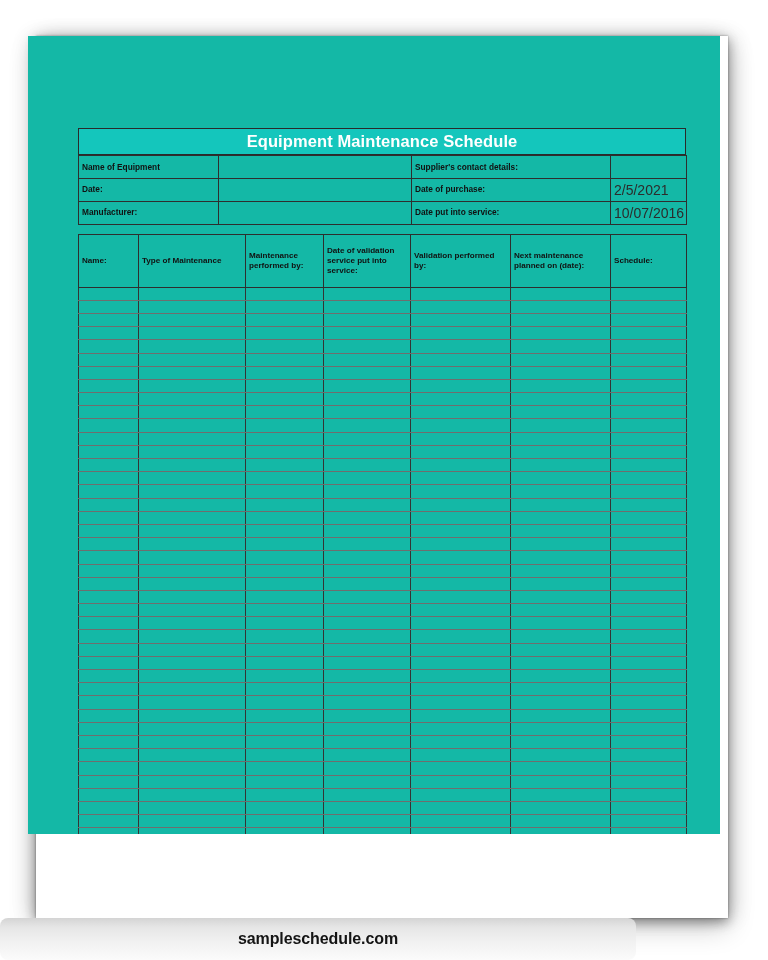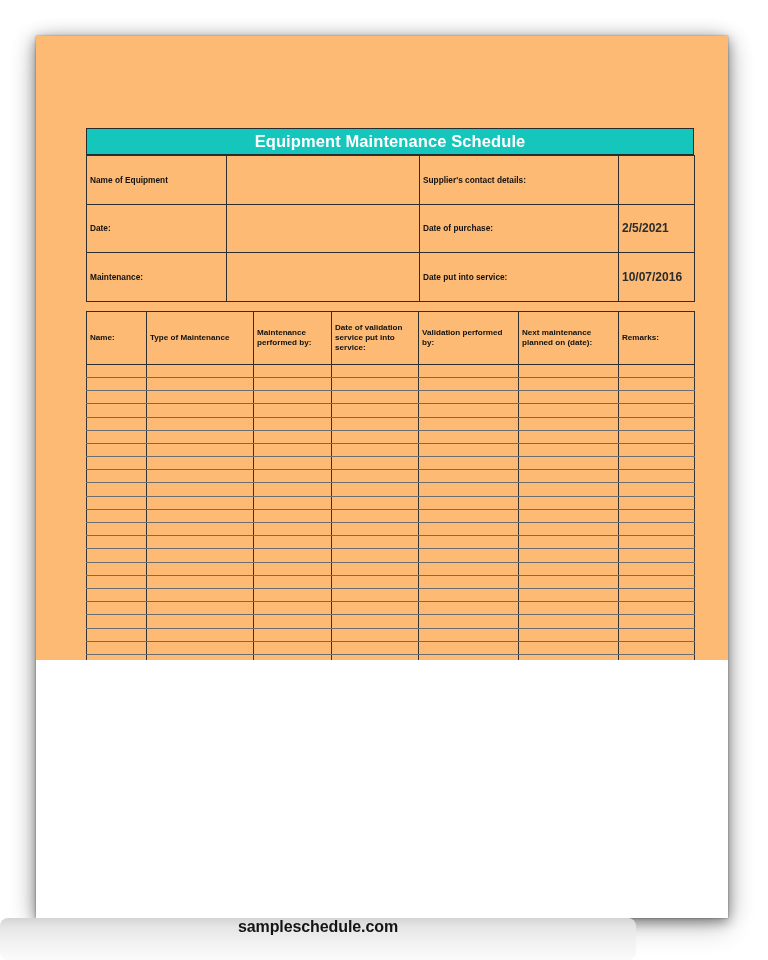--- a/index.html
+++ b/index.html
@@ -32,25 +32,25 @@
     box-shadow:
       0 0 2px rgba(0,0,0,0.38),
       0 4px 10px rgba(0,0,0,0.30),
       0 10px 26px rgba(0,0,0,0.20),
       -6px 0 18px rgba(0,0,0,0.13),
       6px 0 18px rgba(0,0,0,0.13);
   }
 
   .page {
     position: absolute;
-    left: 36px;
+    left: 28px;
     top: 36px;
     width: 692px;
-    height: 624px;
-    background: #fdba74;
+    height: 798px;
+    background: #14b8a6;
     overflow: hidden;
   }
 
   
   .doc {
     position: absolute;
     left: 50px;
     top: 92px;
     width: 608px;
   }
@@ -75,33 +75,33 @@
 
   
   table.info {
     border-collapse: collapse;
     width: 608px;
     table-layout: fixed;
   }
   table.info td {
     border: 1px solid #2e2e2e;
     height: 13.6px;
-    padding: 17px 3px;
+    padding: 4px 3px;
     font-size: 8.3px;
     font-weight: bold;
     color: #111111;
     vertical-align: middle;
     line-height: 1;
     overflow: hidden;
     white-space: nowrap;
   }
   table.info td.val {
-    font-weight: bold;
+    font-weight: normal;
     color: #2c2c2c;
-    font-size: 12px;
+    font-size: 14px;
   }
   .c-lab1 { width: 140px; }
   .c-blank1 { width: 193px; }
   .c-lab2 { width: 199px; }
   .c-val2 { width: 76px; }
 
   
   .log-wrap {
     margin-top: 9px;
   }
@@ -144,20 +144,21 @@
   .w-remarks   { width: 76px; }
 
   
   .footer {
     position: absolute;
     left: 0;
     top: 918px;
     width: 636px;
     height: 42px;
     display: flex;
+    align-items: center;
     justify-content: center;
     background: linear-gradient(to bottom, #d4d4d4 0%, #e6e6e6 22%, #f2f2f2 60%, #fbfbfb 100%);
     border-radius: 8px;
   }
   .footer-text {
     font-size: 16px;
     font-weight: bold;
     color: #141414;
     letter-spacing: -0.1px;
   }
@@ -191,21 +192,21 @@
             <td>Supplier's contact details:</td>
             <td class="val"></td>
           </tr>
           <tr>
             <td>Date:</td>
             <td class="val"></td>
             <td>Date of purchase:</td>
             <td class="val">2/5/2021</td>
           </tr>
           <tr>
-            <td>Maintenance:</td>
+            <td>Manufacturer:</td>
             <td class="val"></td>
             <td>Date put into service:</td>
             <td class="val">10/07/2016</td>
           </tr>
         </tbody>
       </table>
 
       <div class="log-wrap">
         <table class="log">
           <colgroup>
@@ -218,21 +219,21 @@
               <col class="w-remarks">
           </colgroup>
           <thead>
             <tr>
               <th>Name:</th>
               <th>Type of Maintenance</th>
               <th>Maintenance performed by:</th>
               <th>Date of validation service put into service:</th>
               <th>Validation performed by:</th>
               <th>Next maintenance planned on (date):</th>
-              <th>Remarks:</th>
+              <th>Schedule:</th>
             </tr>
           </thead>
           <tbody id="log-body">
               <tr>
                 <td></td>
                 <td></td>
                 <td></td>
                 <td></td>
                 <td></td>
                 <td></td>

